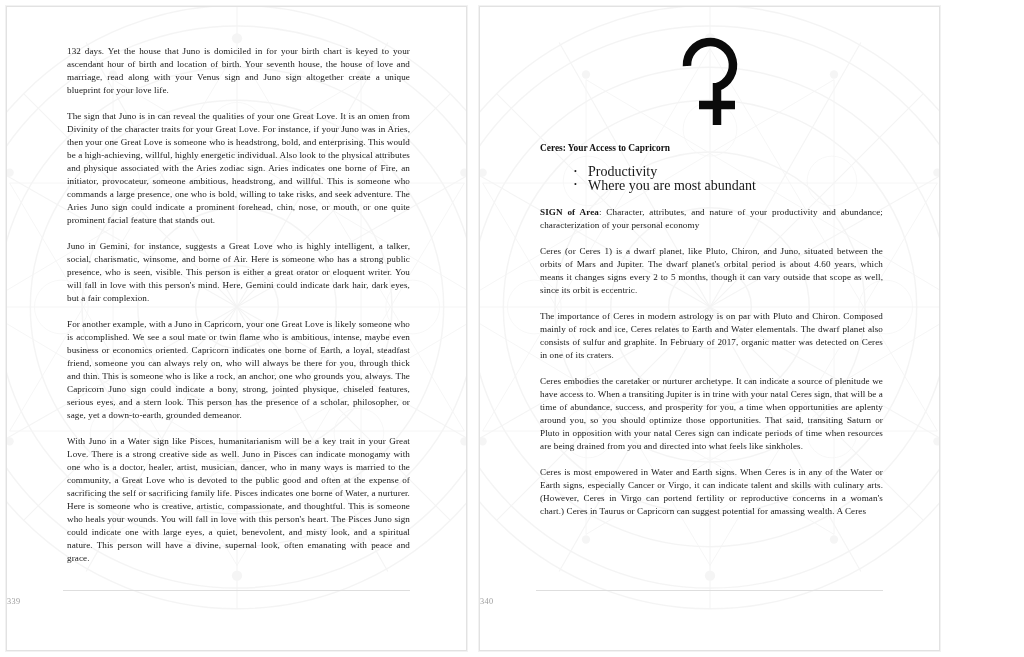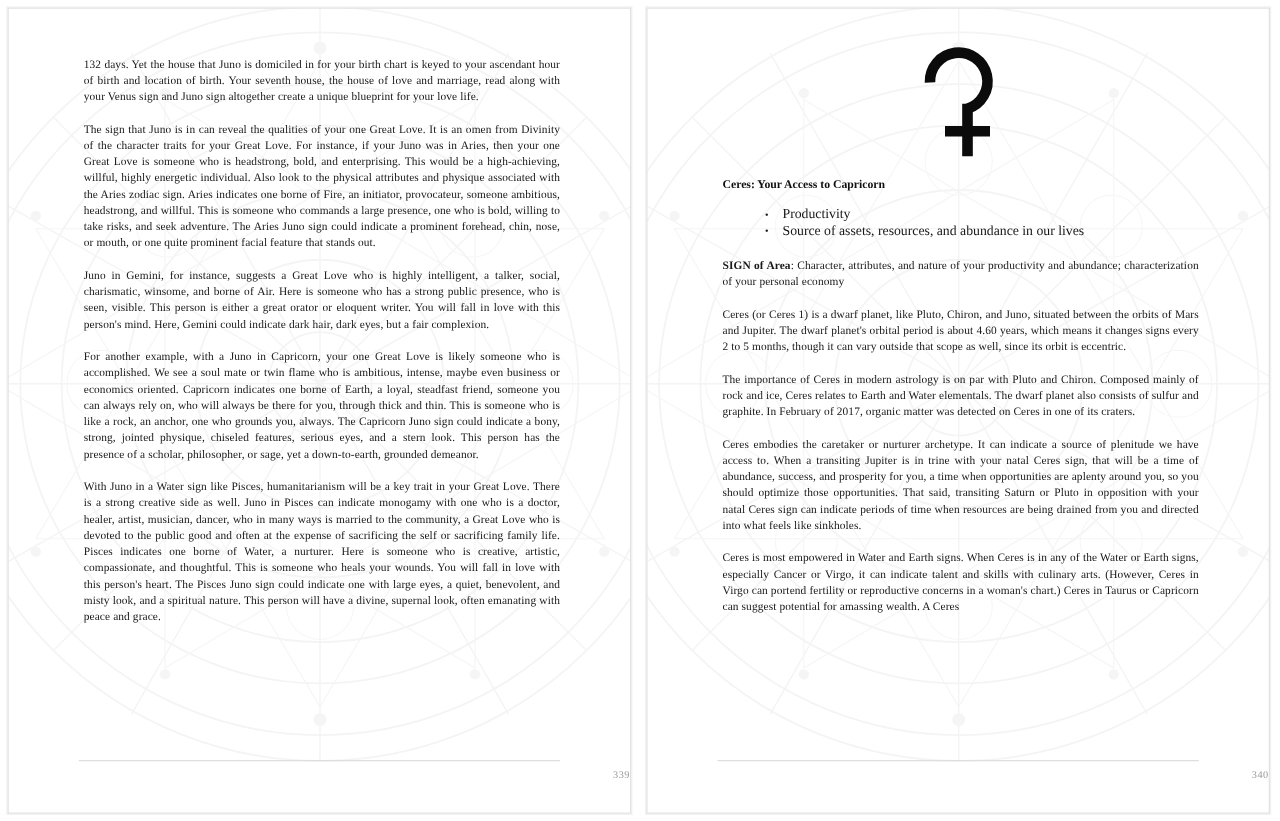--- a/index.html
+++ b/index.html
@@ -9,21 +9,21 @@
     width: 1024px;
     height: 657px;
     overflow: hidden;
   }
   body {
     font-family: "Liberation Serif", "DejaVu Serif", serif;
   }
 
   #viewer {
     position: relative;
-    width: 1024px;
+    width: 940px;
     height: 657px;
     background: #ffffff;
     display: flex;
     flex-direction: row;
     align-items: flex-start;
   }
 
   .page {
     position: relative;
     background: #ffffff;
@@ -91,21 +91,21 @@
     color: #101010;
     font-family: "Liberation Serif", "DejaVu Serif", serif;
   }
 
   ul.bullets {
     margin: 0 0 14px 0;
     padding-left: 34px;
     list-style: none;
   }
   ul.bullets li {
-    font-size: 11px;
+    font-size: 14px;
     line-height: 13.6px;
     color: #171717;
     position: relative;
     padding-left: 14px;
   }
   ul.bullets li:before {
     content: "\2022";
     position: absolute;
     left: 0;
     top: -0.5px;
@@ -114,22 +114,22 @@
   }
 
   .lead {
     font-weight: bold;
   }
 
   .footer {
     position: absolute;
     left: 0;
     right: 0;
-    bottom: 26px;
-    text-align: right;
+    bottom: 44px;
+    text-align: left;
     z-index: 2;
   }
   .footer .rule {
     height: 1px;
     background: #dedede;
     margin: 0 56px 6px 56px;
   }
   .footer .pagenum {
     font-size: 8.2px;
     color: #9b9b9b;
@@ -276,21 +276,21 @@
           <line x1="22" y1="72" x2="58" y2="72"></line>
         </g>
       </svg>
     </div>
 
     <div class="content" style="padding-top:2px;">
       <h3 class="section-title">Ceres: Your Access to Capricorn</h3>
 
       <ul class="bullets">
         <li>Productivity</li>
-        <li>Source of assets, resources, and abundance in our lives</li>
+        <li>Where you are most abundant</li>
       </ul>
 
       <p class="para"><span class="lead">SIGN of Area</span><span>: Character, attributes, and nature of your productivity and abundance; characterization of your personal economy</span></p>
 
 
       <p class="para">Ceres (or Ceres 1) is a dwarf planet, like Pluto, Chiron, and Juno, situated between the orbits of Mars and Jupiter. The dwarf planet's orbital period is about 4.60 years, which means it changes signs every 2 to 5 months, though it can vary outside that scope as well, since its orbit is eccentric.</p>
       <p class="para">The importance of Ceres in modern astrology is on par with Pluto and Chiron. Composed mainly of rock and ice, Ceres relates to Earth and Water elementals. The dwarf planet also consists of sulfur and graphite. In February of 2017, organic matter was detected on Ceres in one of its craters.</p>
       <p class="para">Ceres embodies the caretaker or nurturer archetype. It can indicate a source of plenitude we have access to. When a transiting Jupiter is in trine with your natal Ceres sign, that will be a time of abundance, success, and prosperity for you, a time when opportunities are aplenty around you, so you should optimize those opportunities. That said, transiting Saturn or Pluto in opposition with your natal Ceres sign can indicate periods of time when resources are being drained from you and directed into what feels like sinkholes.</p>
       <p class="para">Ceres is most empowered in Water and Earth signs. When Ceres is in any of the Water or Earth signs, especially Cancer or Virgo, it can indicate talent and skills with culinary arts. (However, Ceres in Virgo can portend fertility or reproductive concerns in a woman's chart.) Ceres in Taurus or Capricorn can suggest potential for amassing wealth. A Ceres</p>
     </div>

